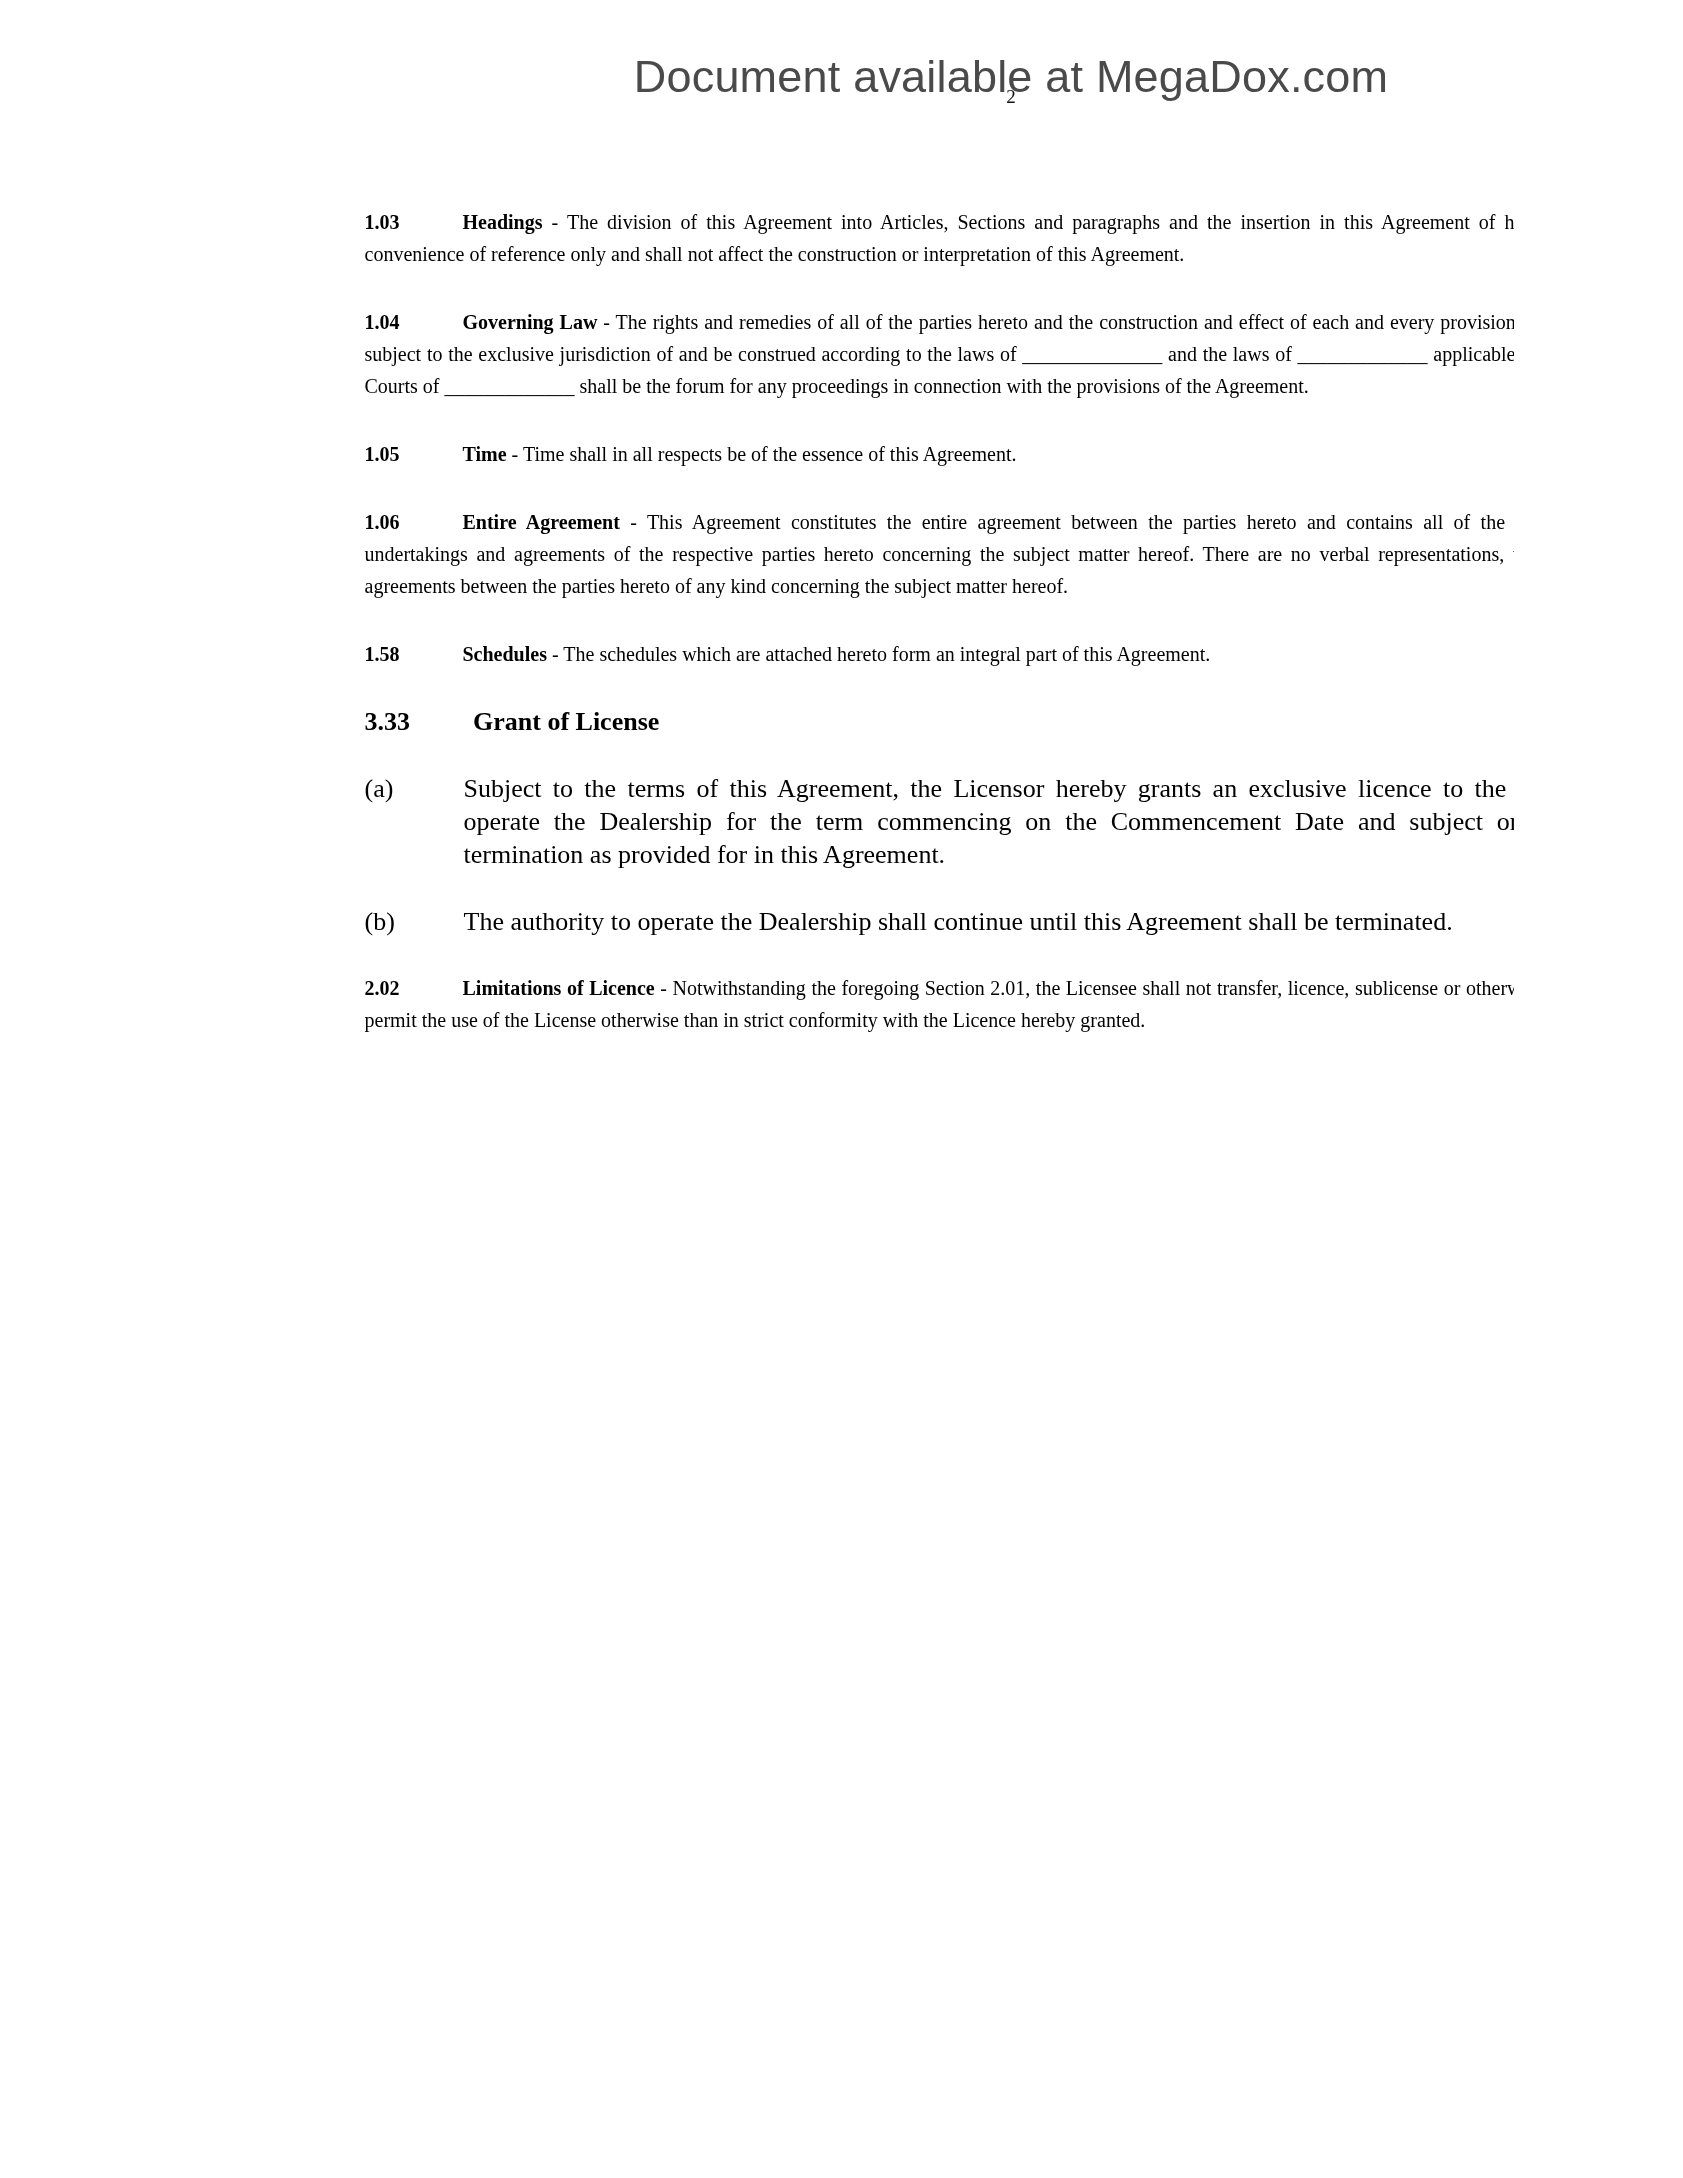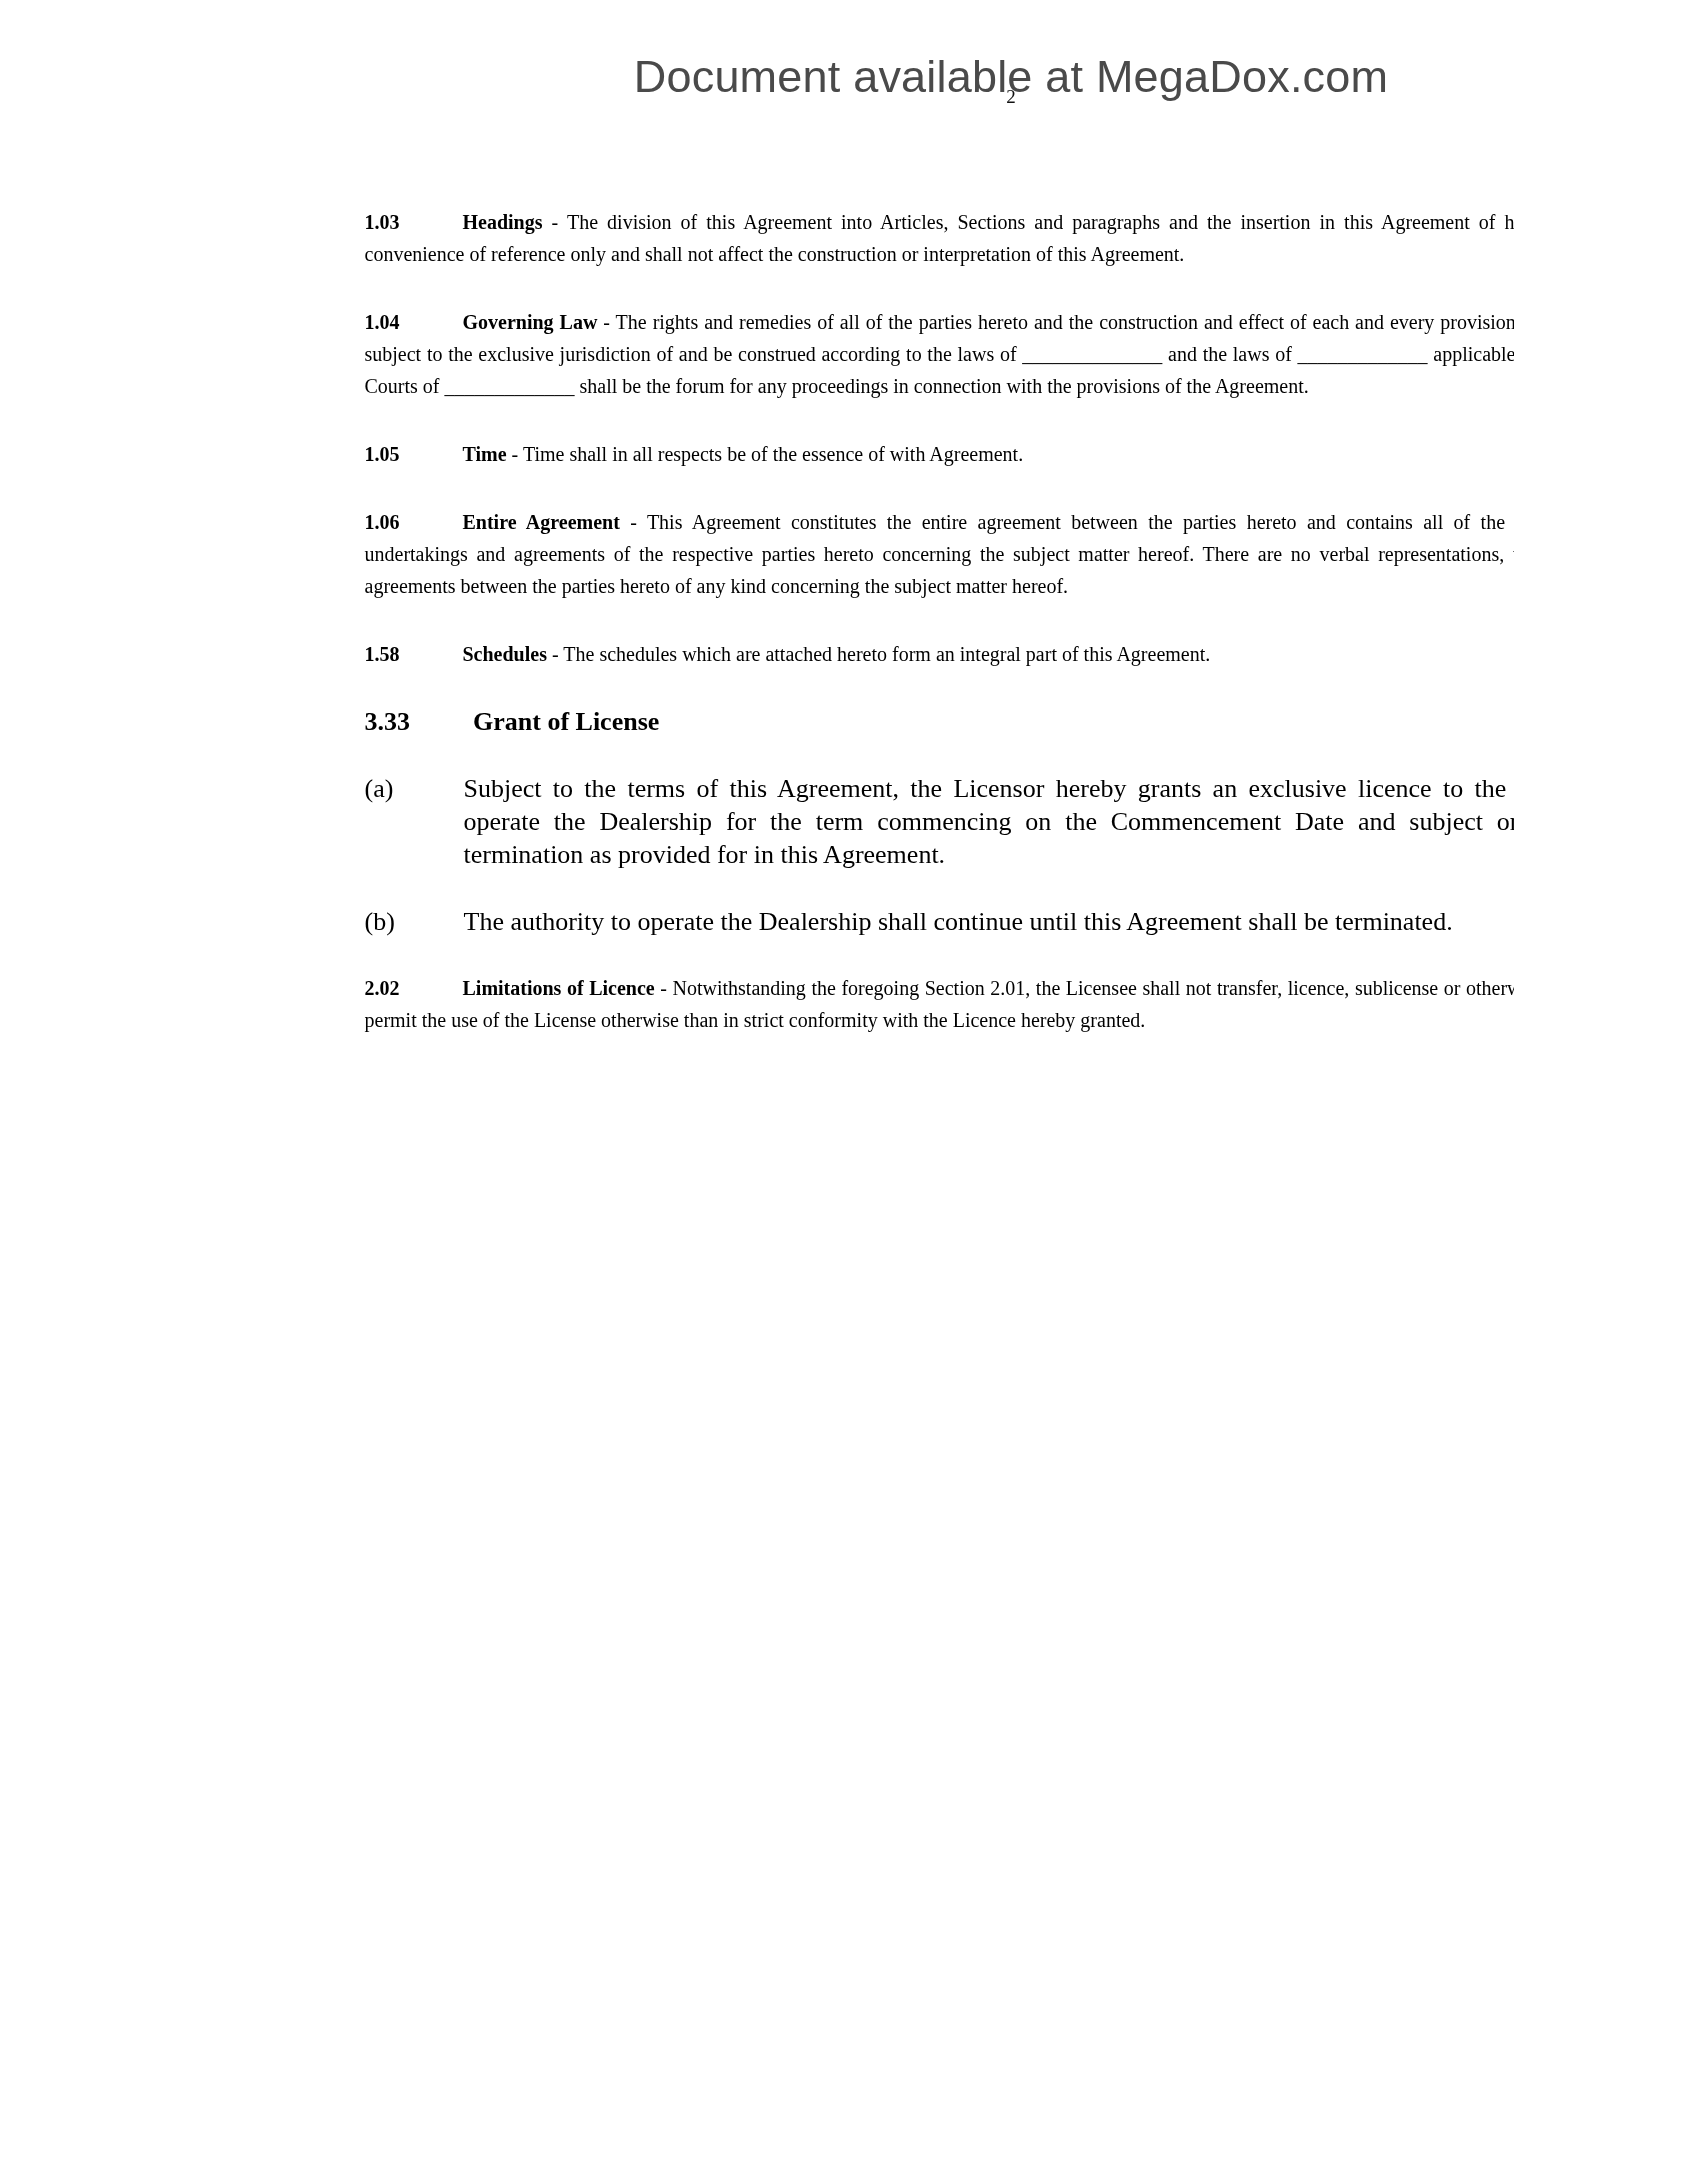--- a/index.html
+++ b/index.html
@@ -125,21 +125,21 @@
 
   <div class="watermark">Document available at MegaDox.com</div>
   <div class="page-number">2</div>
 
   <div class="body">
 
     <p class="clause"><span class="num">1.03</span><span class="tab"></span><span class="ttl">Headings</span><span> - </span><span>The division of this Agreement into Articles, Sections and paragraphs and  the insertion in this Agreement of headings are for convenience of reference only and shall not affect the construction or interpretation of this Agreement.</span></p>
 
     <p class="clause"><span class="num">1.04</span><span class="tab"></span><span class="ttl">Governing Law</span><span> - </span><span>The rights and remedies of all of the parties hereto and the construction and effect of each and every provision hereof shall be subject to the exclusive jurisdiction of and be construed according to the laws of ______________ and the laws of _____________ applicable therein and the Courts of _____________ shall be the forum for any proceedings in connection with the provisions of the Agreement.</span></p>
 
-    <p class="clause"><span class="num">1.05</span><span class="tab"></span><span class="ttl">Time</span><span> - </span><span>Time shall in all respects be of the essence of with Agreement.</span></p>
+    <p class="clause"><span class="num">1.05</span><span class="tab"></span><span class="ttl">Time</span><span> - </span><span>Time shall in all respects be of the essence of this Agreement.</span></p>
 
     <p class="clause"><span class="num">1.06</span><span class="tab"></span><span class="ttl">Entire Agreement</span><span> - </span><span>This Agreement constitutes the entire agreement between the parties hereto and contains all of the representations, undertakings and agreements of the respective parties hereto concerning the subject matter hereof. There are no verbal representations, undertakings or agreements between the parties hereto of any kind concerning the subject matter hereof.</span></p>
 
     <p class="clause"><span class="num">1.58</span><span class="tab"></span><span class="ttl">Schedules</span><span> - </span><span>The schedules which are attached hereto form an integral part of this Agreement.</span></p>
 
 
     <p class="subhead"><span class="num">3.33</span><span class="tab"></span><span class="ttl">Grant of License</span></p>
 
     <p class="sub"><span class="marker">(a)</span><span>Subject to the terms of this Agreement, the Licensor hereby grants an exclusive licence to the Licensee to operate the Dealership for the term commencing on the Commencement Date and subject only to prior termination as provided for in this Agreement.</span></p>
 

